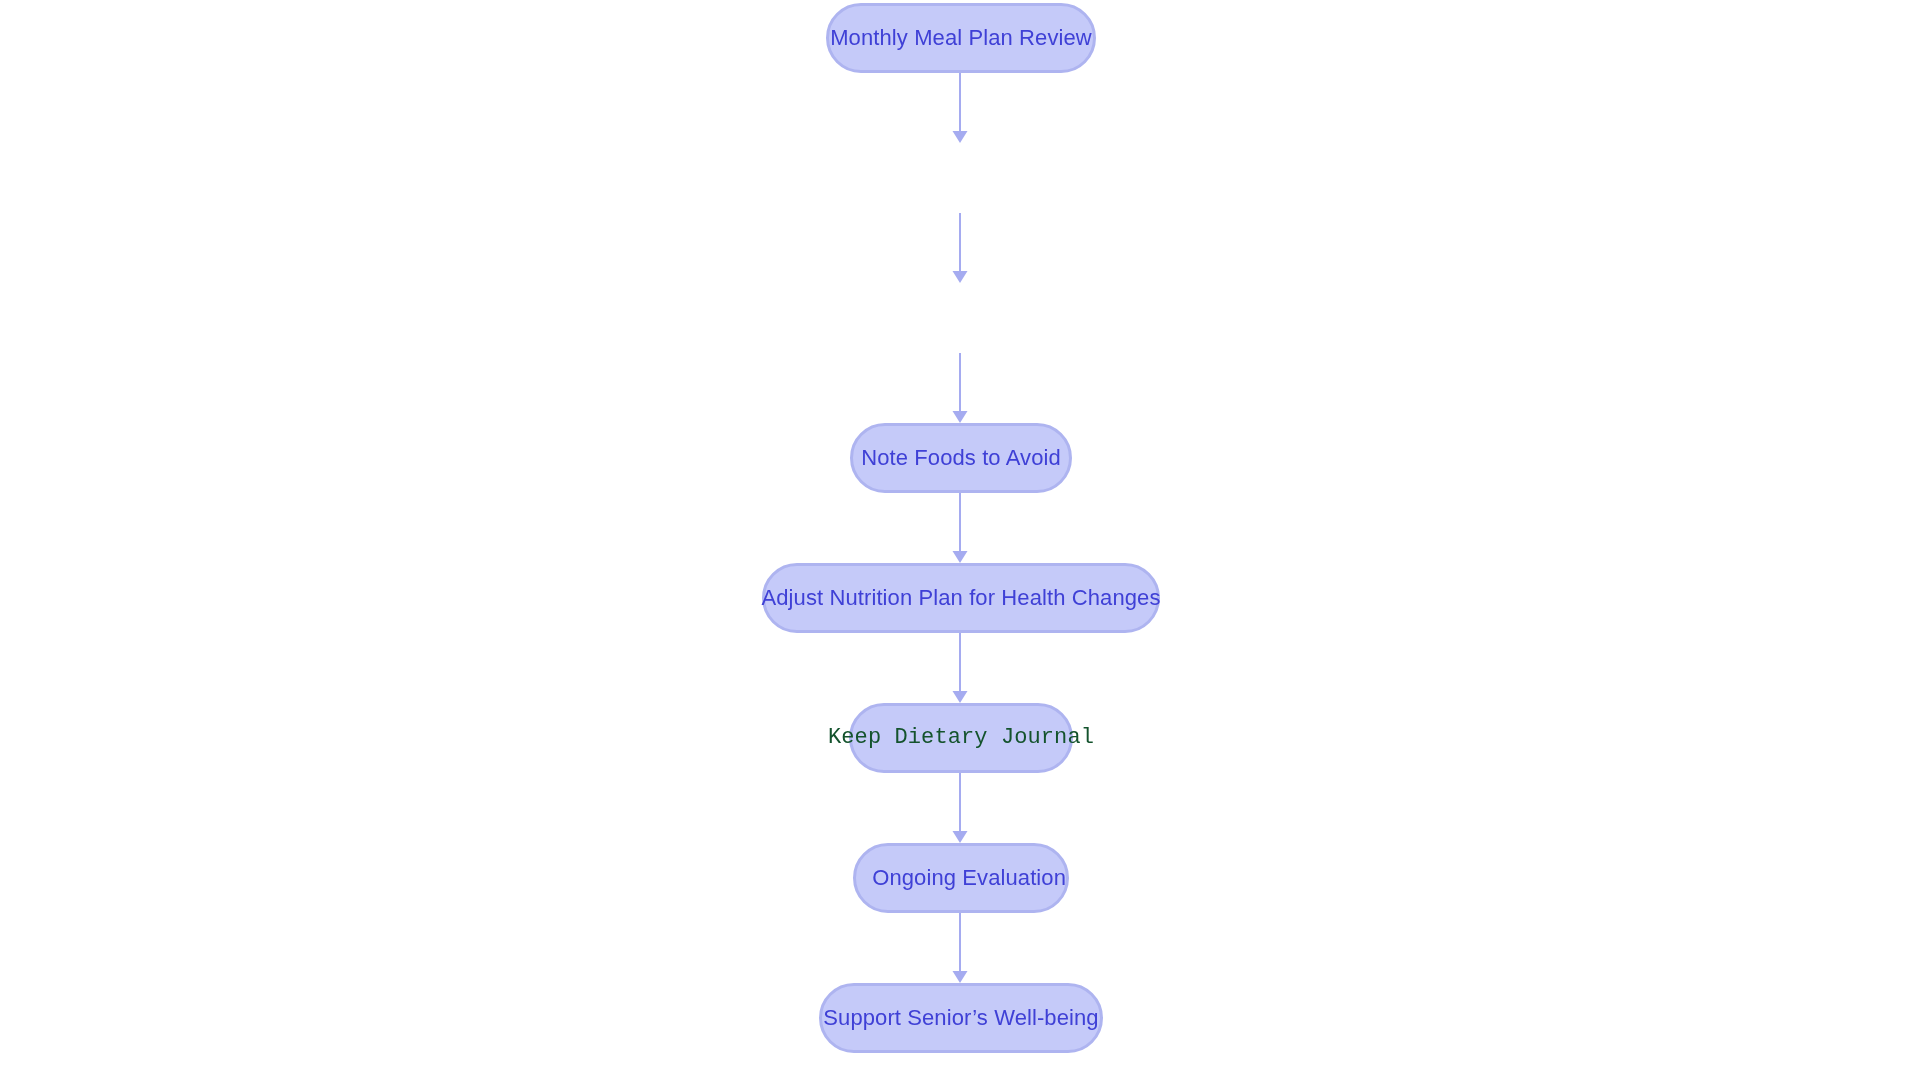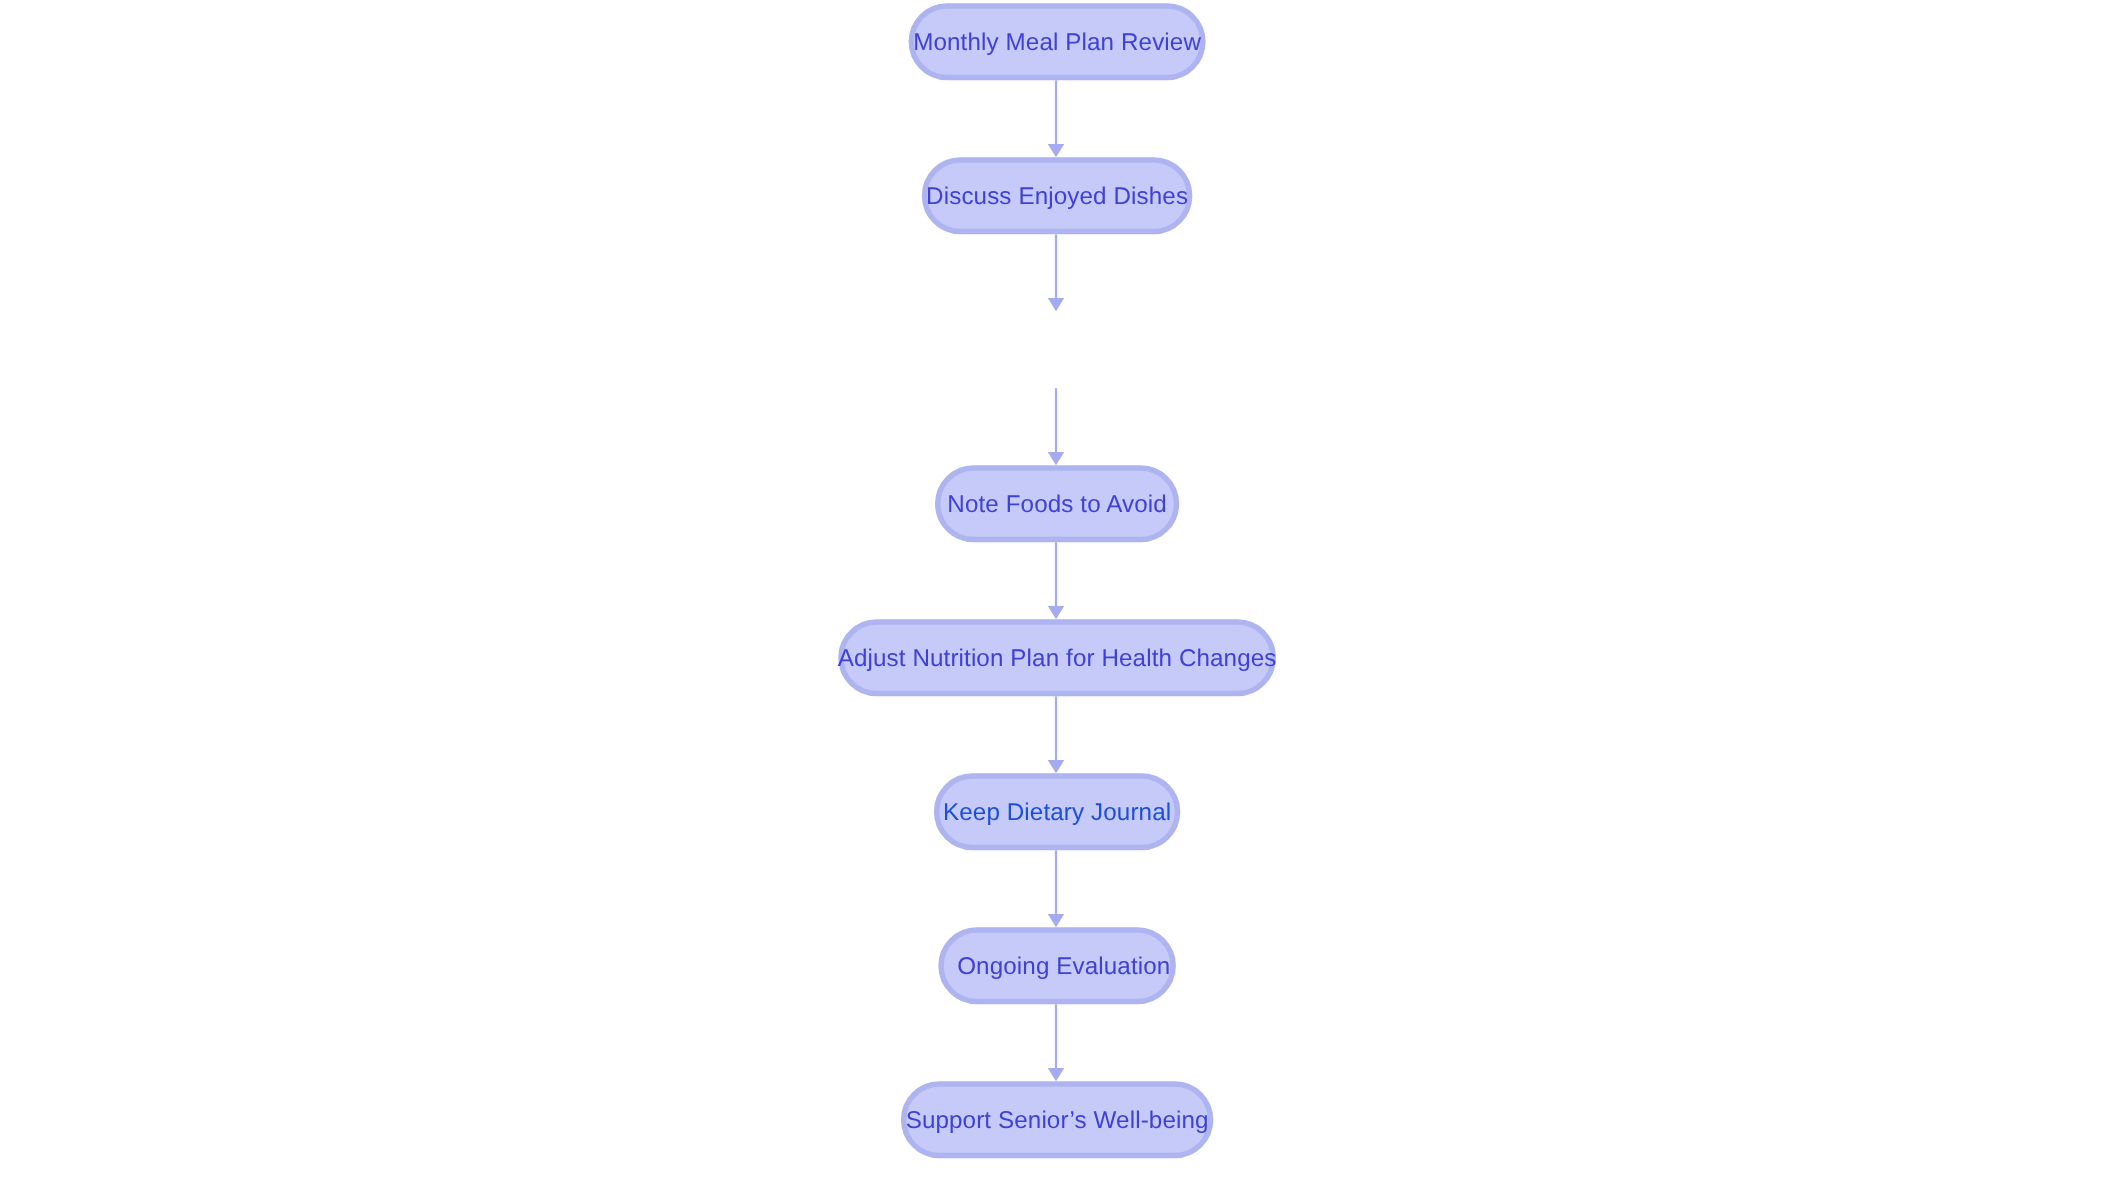--- a/index.html
+++ b/index.html
@@ -17,21 +17,21 @@
     position: relative;
     width: 1920px;
     height: 1083px;
     background: #ffffff;
   }
   .flow-node {
     position: absolute;
     box-sizing: border-box;
     height: 70px;
     background: #c5caf9;
-    border: 5px solid #8b5cf6;
+    border: 3px solid #8b5cf6;
     border-radius: 35px;
     display: flex;
     align-items: center;
     justify-content: center;
     color: #3f40d6;
     font-size: 22px;
     font-family: "Liberation Sans", sans-serif;
     font-weight: 400;
     letter-spacing: 0.1px;
     white-space: nowrap;
@@ -93,30 +93,27 @@
     </div>
     <div class="flow-connector" style="left: 945px; top: 913px; height: 70px;">
       <svg width="30" height="70" viewBox="0 0 30 70">
         <line x1="15" y1="0" x2="15" y2="59" stroke="#a5abf0" stroke-width="2"></line>
         <polygon points="7.5,58 22.5,58 15,70" fill="#a5abf0"></polygon>
       </svg>
     </div>
     <div class="flow-node" style="left: 826px; top: 3px; width: 270px; height: 70px; background: rgb(197, 202, 249); border-color: rgb(174, 180, 240); border-radius: 35px; color: rgb(63, 64, 214);">
       <span class="flow-node-label">Monthly Meal Plan Review</span>
     </div>
-    <div class="flow-node" style="left: 838px; top: 143px; width: 246px; height: 70px; background: rgb(197, 202, 249); border-color: rgb(174, 180, 240); border-radius: 35px; color: rgb(63, 64, 214);">
-      <span class="flow-node-label">Discuss Enjoyed Dishes</span>
-    </div>
     <div class="flow-node" style="left: 850px; top: 423px; width: 222px; height: 70px; background: rgb(197, 202, 249); border-color: rgb(174, 180, 240); border-radius: 35px; color: rgb(63, 64, 214);">
       <span class="flow-node-label">Note Foods to Avoid</span>
     </div>
     <div class="flow-node" style="left: 762px; top: 563px; width: 398px; height: 70px; background: rgb(197, 202, 249); border-color: rgb(174, 180, 240); border-radius: 35px; color: rgb(63, 64, 214);">
       <span class="flow-node-label">Adjust Nutrition Plan for Health Changes</span>
     </div>
-    <div class="flow-node" style="left: 849px; top: 703px; width: 224px; height: 70px; background: rgb(197, 202, 249); border-color: rgb(174, 180, 240); border-radius: 35px; color: #1d4ed8;">
+    <div class="flow-node" style="left: 849px; top: 703px; width: 224px; height: 70px; background: rgb(197, 202, 249); border-color: rgb(174, 180, 240); border-radius: 35px; color: #14532d; font-family: Liberation Mono, monospace;">
       <span class="flow-node-label">Keep Dietary Journal</span>
     </div>
     <div class="flow-node" style="left: 853px; top: 843px; width: 216px; height: 70px; background: rgb(197, 202, 249); border-color: rgb(174, 180, 240); border-radius: 35px; color: rgb(63, 64, 214); justify-content: flex-end;">
       <span class="flow-node-label">Ongoing Evaluation</span>
     </div>
     <div class="flow-node" style="left: 819px; top: 983px; width: 284px; height: 70px; background: rgb(197, 202, 249); border-color: rgb(174, 180, 240); border-radius: 35px; color: rgb(63, 64, 214);">
       <span class="flow-node-label">Support Senior’s Well-being</span>
     </div>
   </div>
 

